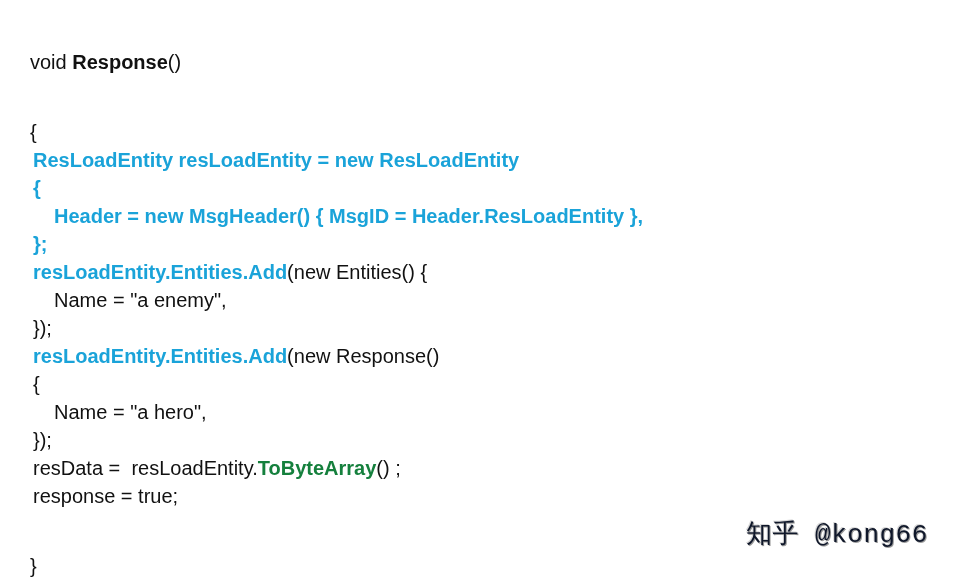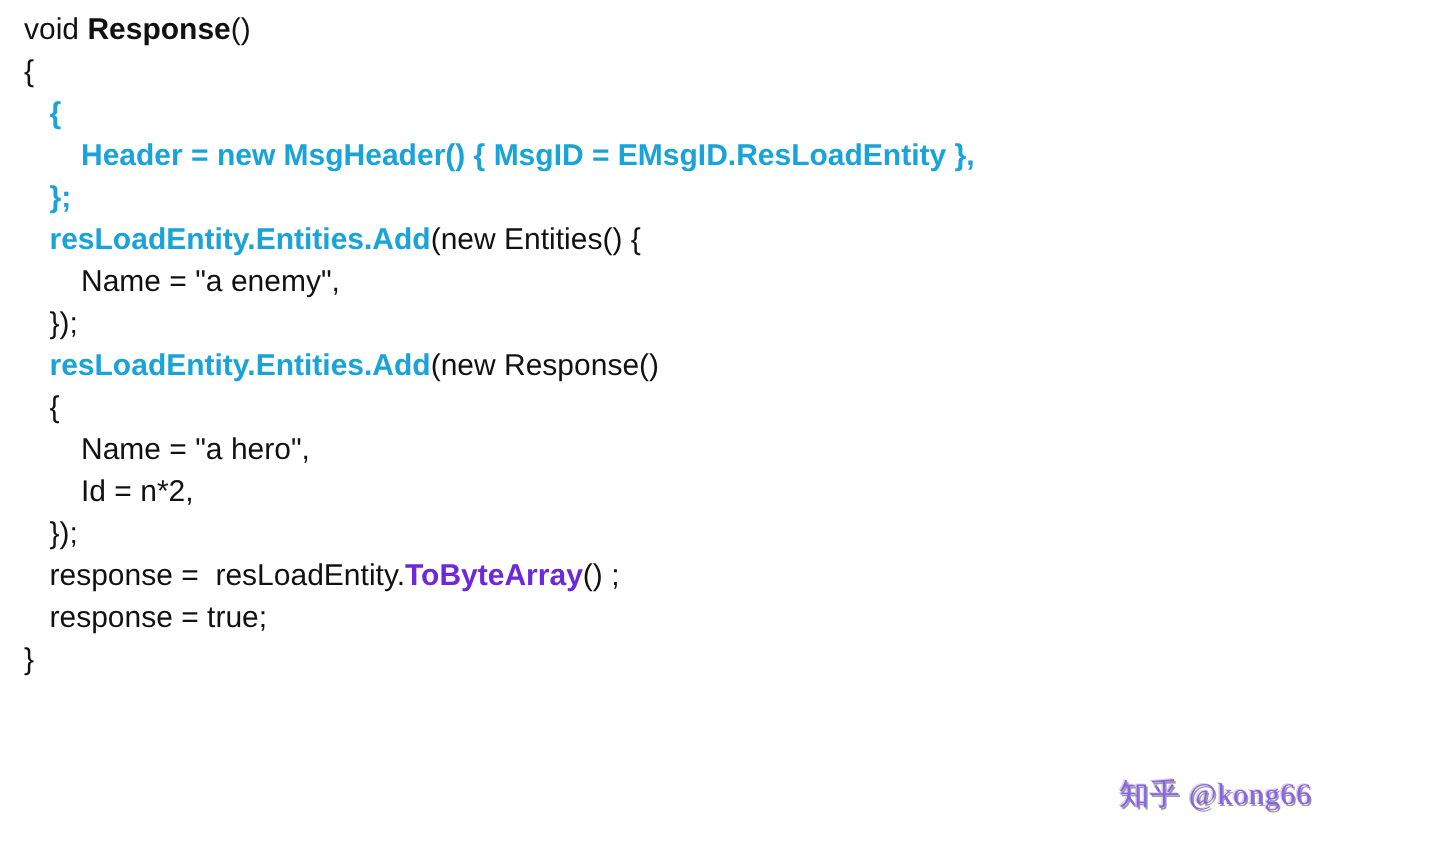--- a/index.html
+++ b/index.html
@@ -3,48 +3,48 @@
   <meta charset="utf-8">
   <style>
     html, body { margin: 0; padding: 0; background: #ffffff; }
     body { width: 967px; height: 578px; position: relative; overflow: hidden; }
     .code {
       position: absolute; left: 0; top: 6px; width: 967px;
       font-family: "Liberation Sans", "DejaVu Sans", sans-serif;
       font-size: 20px; color: #111111;
     }
     .line { height: 28px; line-height: 28px; white-space: pre; }
-    .i0 { padding-left: 16px; }
+    .i0 { padding-left: 30px; margin-top: 42px; }
     .i1 { padding-left: 33px; }
     .i2 { padding-left: 54px; }
     .b { font-weight: bold; }
     .blue { color: #1aa3d9; font-weight: bold; }
-    .red { color: #6d28d9; font-weight: bold; text-align: right; }
+    .red { color: #15803d; font-weight: bold; text-align: right; }
     .watermark {
       position: absolute; left: 746px; top: 516px;
-      font-family: Liberation Serif, serif; font-size: 20px;
-      color: #8b5cf6; letter-spacing: 0.5px;
+      font-family: Liberation Mono, monospace; font-size: 26px;
+      color: #0f172a; letter-spacing: 0.5px;
       text-shadow: 1px 1px 0 #9a9a9a, -1px -1px 0 #d8d8d8;
     }
   </style>
 </head>
 <body>
 
 <div class="code">
   <div class="line i0"><span>void </span><span class="b">Response</span><span>()</span></div>
   <div class="line i0">{</div>
+  <div class="line i1 blue">ResLoadEntity resLoadEntity = new ResLoadEntity</div>
   <div class="line i1 blue">{</div>
-  <div class="line i2 blue">Header = new MsgHeader() { MsgID = EMsgID.ResLoadEntity },</div>
+  <div class="line i2 blue">Header = new MsgHeader() { MsgID = Header.ResLoadEntity },</div>
   <div class="line i1 blue">};</div>
   <div class="line i1"><span class="blue">resLoadEntity.Entities.Add</span><span>(new Entities() {</span></div>
   <div class="line i2">Name = "a enemy",</div>
   <div class="line i1">});</div>
   <div class="line i1"><span class="blue">resLoadEntity.Entities.Add</span><span>(new Response()</span></div>
   <div class="line i1">{</div>
   <div class="line i2">Name = "a hero",</div>
-  <div class="line i2">Id = n*2,</div>
   <div class="line i1">});</div>
-  <div class="line i1"><span>response =  resLoadEntity.</span><span class="red">ToByteArray</span><span>() ;</span></div>
+  <div class="line i1"><span>resData =  resLoadEntity.</span><span class="red">ToByteArray</span><span>() ;</span></div>
   <div class="line i1">response = true;</div>
   <div class="line i0">}</div>
 </div>
 
 <div class="watermark">知乎 @kong66</div>
 
 </body></html>

